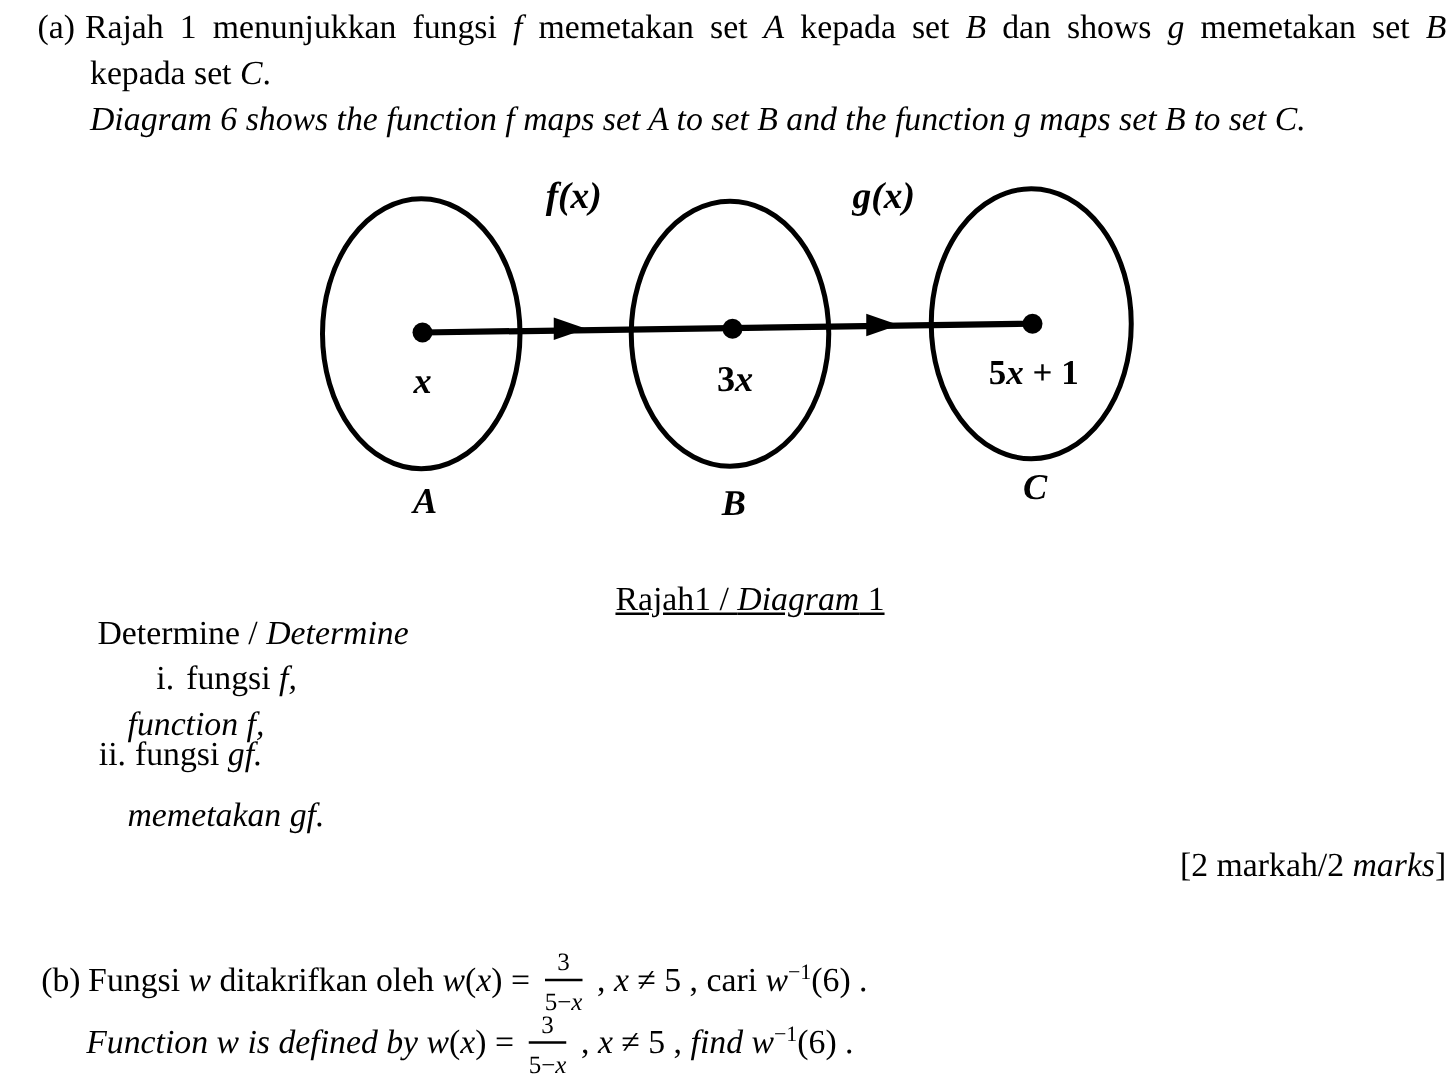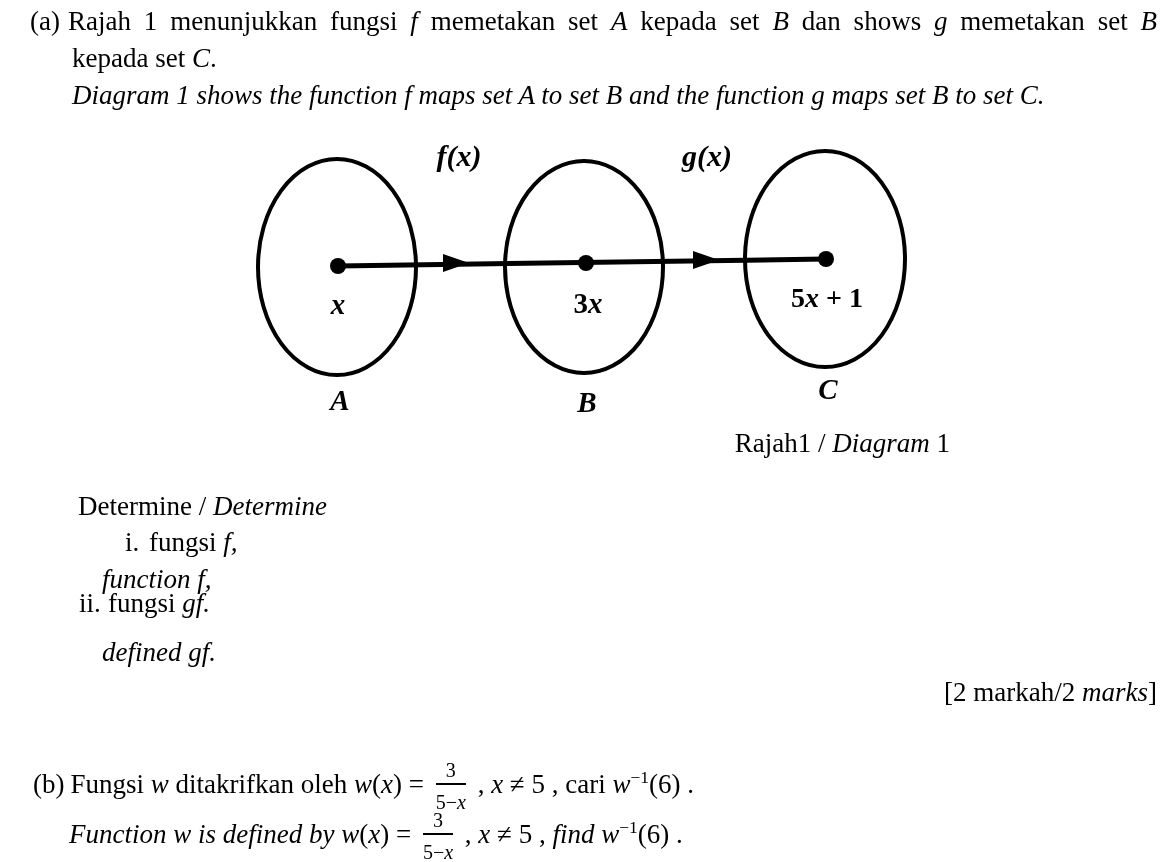--- a/index.html
+++ b/index.html
@@ -9,21 +9,21 @@
     font-family:"Liberation Serif",serif;font-size:27px;line-height:normal;
   }
   .abs{position:absolute;}
   .i{font-style:italic;}
   .sup{vertical-align:super;font-size:0.65em;line-height:0;}
   .qlabel{display:inline-block;}
   .a-line1{left:30px;top:6px;width:1127px;text-align:justify;text-align-last:justify;}
   .a-line1 .qlabel{margin-right:8px;}
   .a-line2{left:72px;top:43px;}
   .a-line3{left:72px;top:80px;}
-  .caption{left:250px;top:428px;width:700px;text-align:right;}
+  .caption{left:250px;top:464px;width:700px;text-align:center;text-decoration:underline;}
   .determine{left:78px;top:491px;}
   .item-row .num{display:inline-block;}
   .row-i{left:85px;top:527px;margin-left:40px;}
   .row-i .num{width:24px;}
   .row-i-en{left:102px;top:564px;}
   .row-ii{left:79px;top:588px;}
   .row-ii .num{width:29px;}
   .row-ii-en{left:102px;top:637px;}
   .marks{right:4px;top:677px;}
   .b-line1{left:33px;top:759px;white-space:nowrap;}
@@ -36,21 +36,21 @@
   svg .fn-label{font-size:30px;font-weight:700;font-style:italic;}
   svg .el-label{font-size:29px;font-weight:700;}
   svg .it{font-style:italic;}
   svg .set-label{font-size:29px;font-weight:700;font-style:italic;}
 </style>
 </head>
 <body>
 
 <div class="abs a-line1"><span class="qlabel">(a)</span><span><span>Rajah 1 menunjukkan fungsi </span><span class="i">f</span><span> memetakan set </span><span class="i">A</span><span> kepada set </span><span class="i">B</span><span> dan shows </span><span class="i">g</span><span> memetakan set </span><span class="i">B</span></span></div>
 <div class="abs a-line2"><span>kepada set </span><span class="i">C</span><span>.</span></div>
-<div class="abs a-line3"><span class="i">Diagram 1 shows the function f maps set A to set B and the function g maps set B to set C.</span></div>
+<div class="abs a-line3"><span class="i">Diagram 6 shows the function f maps set A to set B and the function g maps set B to set C.</span></div>
 
 <svg class="abs" style="left:230px;top:138px;" width="700" height="290" viewBox="230 138 700 290">
   <ellipse cx="337" cy="267" rx="79" ry="108" fill="none" stroke="#000" stroke-width="4"></ellipse>
   <ellipse cx="584" cy="267" rx="79" ry="106" fill="none" stroke="#000" stroke-width="4"></ellipse>
   <ellipse cx="825" cy="259" rx="80" ry="108" fill="none" stroke="#000" stroke-width="4"></ellipse>
 
   <line x1="338" y1="266" x2="826" y2="259" stroke="#000" stroke-width="5"></line>
   <polygon points="443,254 469,263 443,272" fill="#000"></polygon>
   <polygon points="693,251 719,260 693,269" fill="#000"></polygon>
 
@@ -71,18 +71,18 @@
 </svg>
 
 <div class="abs caption"><span>Rajah1 / </span><span class="i">Diagram</span><span> 1</span></div>
 
 <div class="abs determine"><span>Determine / </span><span class="i">Determine</span></div>
 
 <div class="abs item-row row-i"><span class="num">i.</span><span><span>fungsi </span><span class="i">f,</span></span></div>
 <div class="abs row-i-en"><span class="i">function f,</span></div>
 
 <div class="abs item-row row-ii"><span class="num">ii.</span><span><span>fungsi </span><span class="i">gf.</span></span></div>
-<div class="abs row-ii-en"><span class="i">defined gf.</span></div>
+<div class="abs row-ii-en"><span class="i">memetakan gf.</span></div>
 
 <div class="abs marks"><span>[2 markah/2 </span><span class="i">marks</span><span>]</span></div>
 
 <div class="abs b-line1"><span class="qlabel">(b)</span><span><span>Fungsi </span><span class="i">w</span><span> ditakrifkan oleh </span><span class="i">w</span><span>(</span><span class="i">x</span><span>) = </span><span class="frac"><span class="num"><span>3</span></span><span class="den"><span>5−</span><span class="i">x</span></span></span><span> , </span><span class="i">x</span><span> ≠ 5 , cari </span><span class="i">w</span><span class="sup">−1</span><span>(6) .</span></span></div>
 <div class="abs b-line2"><span class="i">Function w is defined by </span><span class="i">w</span><span>(</span><span class="i">x</span><span>) = </span><span class="frac"><span class="num"><span>3</span></span><span class="den"><span>5−</span><span class="i">x</span></span></span><span> , </span><span class="i">x</span><span> ≠ 5 , </span><span class="i">find </span><span class="i">w</span><span class="sup">−1</span><span>(6) .</span></div>
 
 </body></html>

